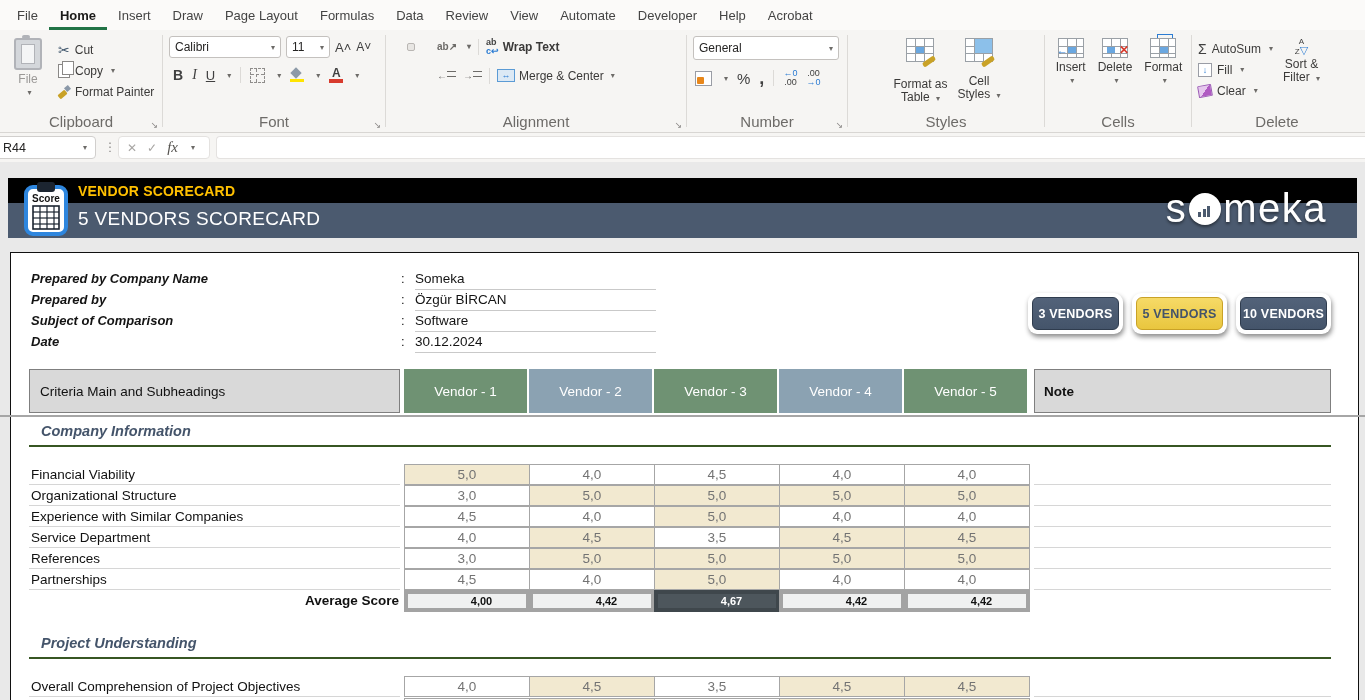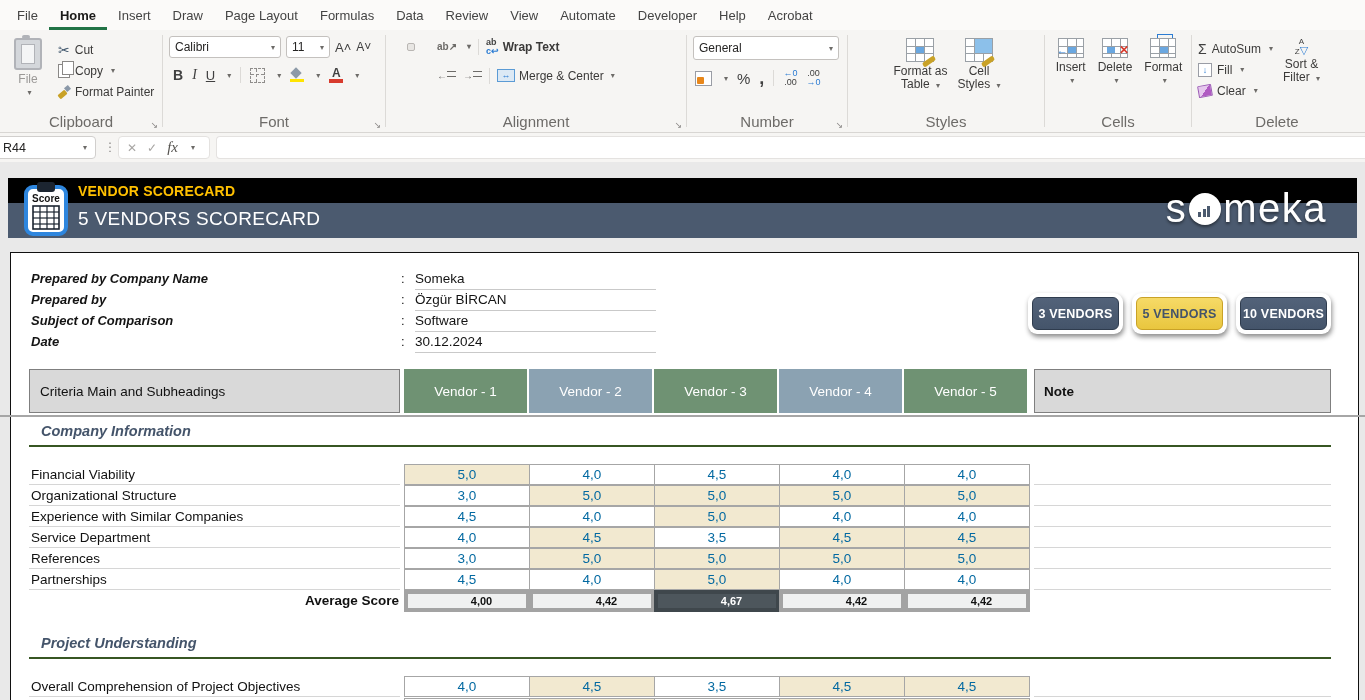--- a/index.html
+++ b/index.html
@@ -130,21 +130,21 @@
 
   .sechead{position:absolute;left:30px;height:20px;font-weight:bold;font-style:italic;font-size:14.5px;color:#44546a;}
   .secline{position:absolute;left:18px;width:1302px;height:0;border-top:2px solid #375623;}
 
   .drow{position:absolute;left:0;width:100%;height:21px;}
   .rlabel{position:absolute;left:20px;top:0;width:368px;height:21px;line-height:21px;font-size:13.5px;color:#111;white-space:nowrap;}
   .lline{position:absolute;left:18px;top:0;width:371px;height:20px;border-bottom:1px solid #d6d6d6;}
   .nline{position:absolute;left:1023px;top:0;width:297px;height:20px;border-bottom:1px solid #d6d6d6;}
   .vrow{position:absolute;left:393px;top:0;display:flex;}
   .cell{width:126px;height:21px;box-sizing:border-box;border:1px solid #a6a6a6;margin-right:-1px;background:#fff;
-        display:flex;align-items:center;justify-content:center;font-size:13.5px;color:#0369a1;}
+        display:flex;align-items:center;justify-content:center;font-size:13.5px;color:#737373;}
   .cell.hl{background:#f2e9d0;}
   .avglabel{position:absolute;left:20px;width:368px;height:22px;line-height:22px;text-align:right;font-weight:bold;font-size:13.5px;color:#111;}
   .acell{width:126px;height:22px;box-sizing:border-box;border:4px solid #a3a3a3;margin-right:-1px;background:#f0f1f1;
          display:flex;align-items:center;justify-content:center;font-weight:bold;font-size:11px;color:#111;padding-left:29px;}
   .acell.dark{background:#4d565c;color:#fff;border-color:#3f474c;}
 </style>
 </head>
 <body>
 
 <div class="app">
@@ -268,28 +268,28 @@
         <span style="width:1px;height:16px;background:#dcdad7;"></span>
         <span class="dec-ic"><span class="b">←0</span><br>.00</span>
         <span class="dec-ic">.00<br><span class="b">→0</span></span>
       </div>
       <span class="glabel">Number</span>
       <span class="launcher">↘</span>
     </div>
     <div class="gdiv"></div>
 
     <div class="rgroup" style="width:196px;display:flex;gap:10px;justify-content:center;">
-      <div style="display:flex;flex-direction:column;align-items:center;gap:3px;padding-top:2px;">
+      <div style="display:flex;flex-direction:column;align-items:center;gap:16px;padding-top:2px;">
         <span class="ic-grid">
             <span class="blue"></span>
             <span class="brush"></span>
           </span>
         <span class="twoline"><span>Format as</span><br><span>Table</span> <span class="chev">▾</span></span>
       </div>
-      <div style="display:flex;flex-direction:column;align-items:center;gap:3px;padding-top:2px;">
+      <div style="display:flex;flex-direction:column;align-items:center;gap:13px;padding-top:2px;">
         <span class="ic-grid">
             <span class="bluebig"></span>
             <span class="brush"></span>
           </span>
         <span class="twoline"><span>Cell</span><br><span>Styles</span> <span class="chev">▾</span></span>
       </div>
       <span class="glabel">Styles</span>
     </div>
     <div class="gdiv"></div>
 

